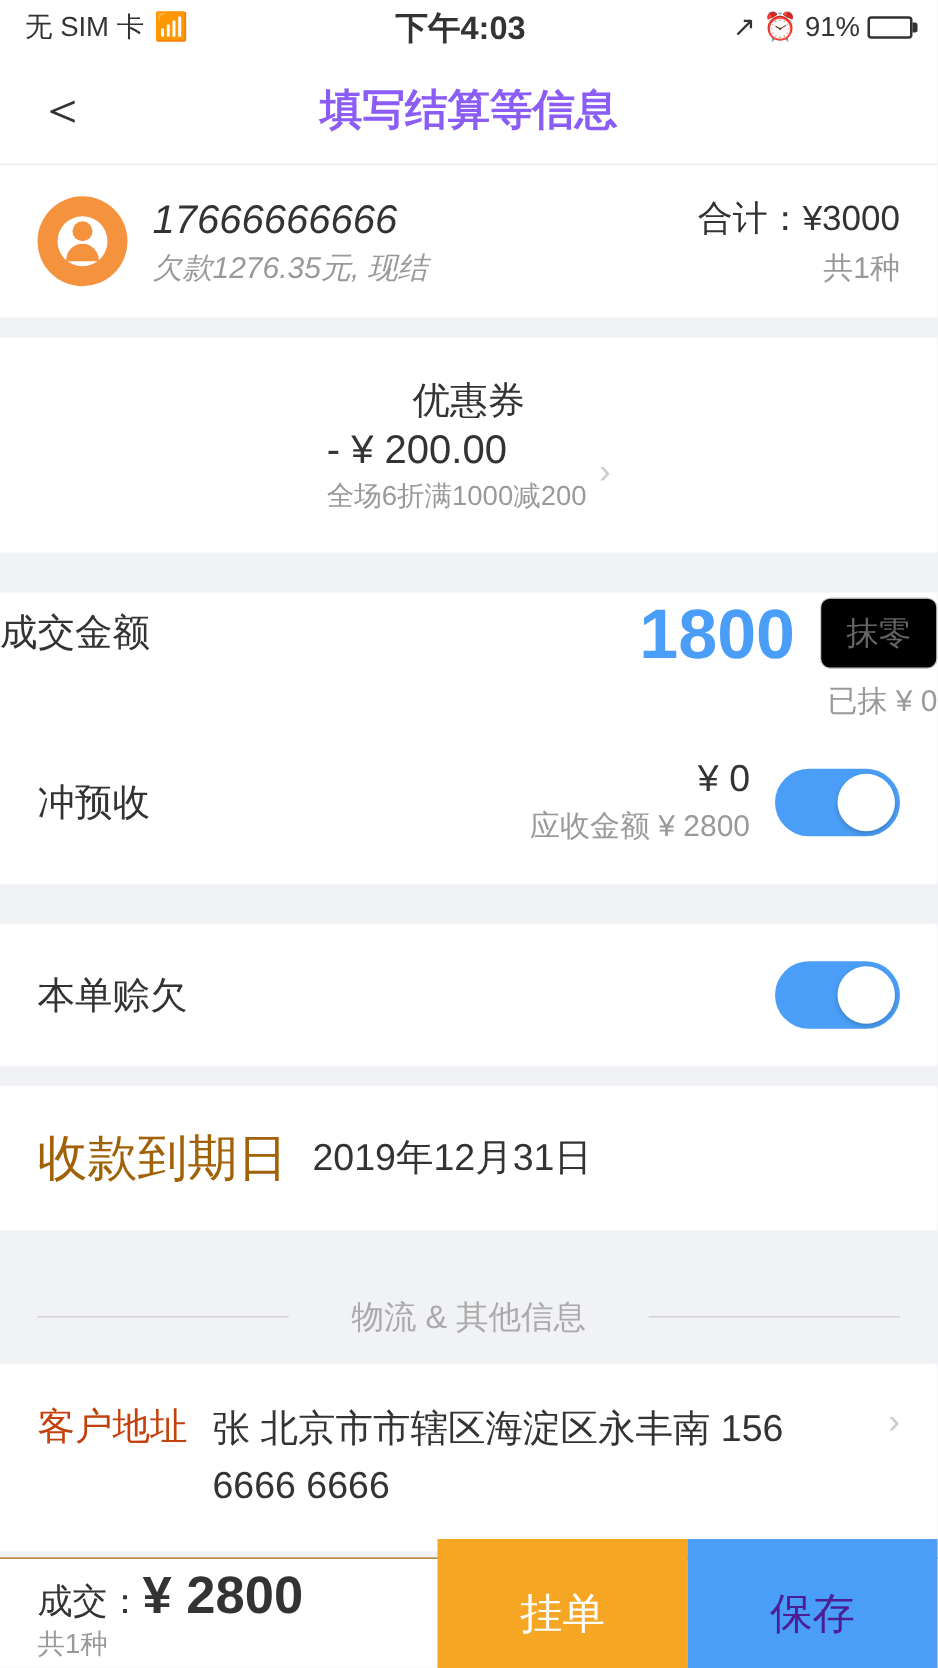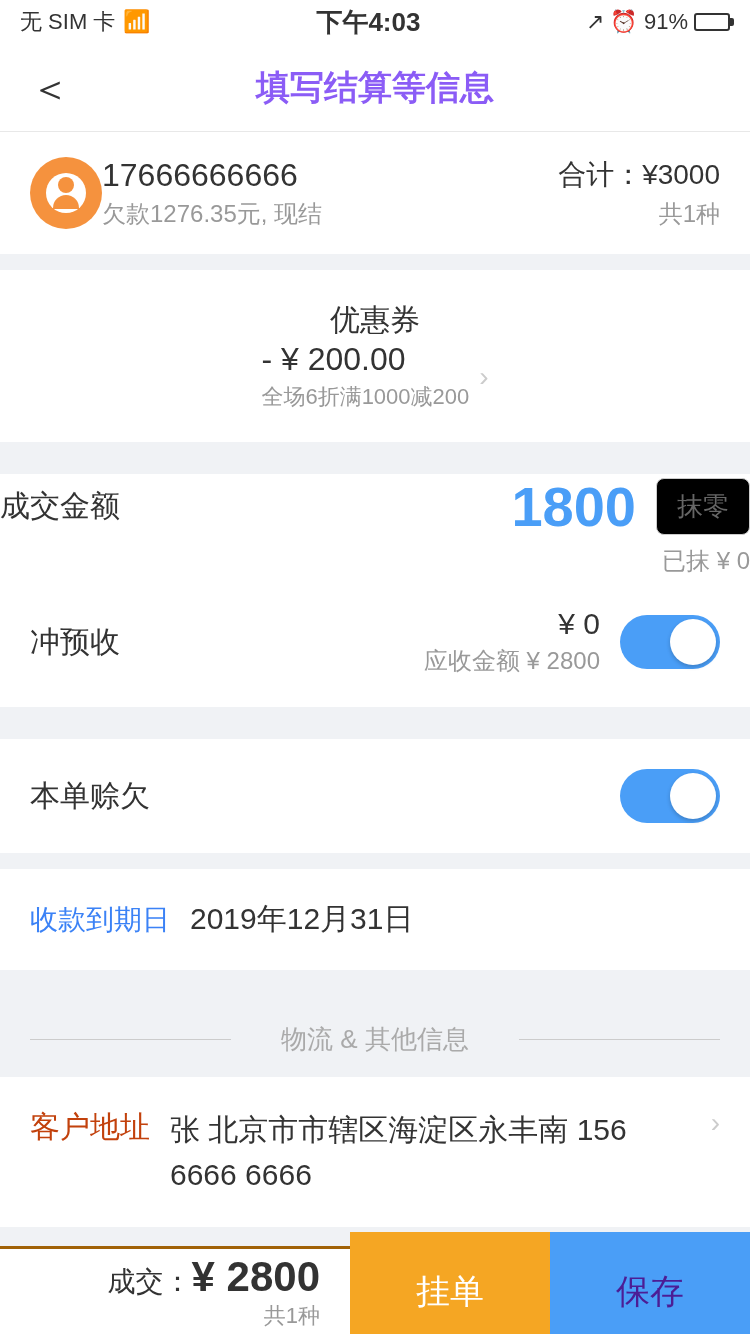--- a/index.html
+++ b/index.html
@@ -104,20 +104,22 @@
       background: #fff;
       padding: 24px 30px;
       display: flex;
       align-items: center;
       justify-content: space-between;
       margin-bottom: 16px;
     }
     .customer-left {
       display: flex;
       align-items: center;
+      gap: 20px;
+      font-style: italic;
     }
     .avatar {
       width: 72px;
       height: 72px;
       background: #f5923e;
       border-radius: 50%;
       display: flex;
       align-items: center;
       justify-content: center;
     }
@@ -324,22 +326,22 @@
 
     
     .duedate-section {
       background: #fff;
       padding: 30px;
       margin-bottom: 16px;
       display: flex;
       align-items: center;
     }
     .duedate-label {
-      font-size: 28px;
-      color: #3b82f6;
+      font-size: 40px;
+      color: #a16207;
       margin-right: 20px;
     }
     .duedate-value {
       font-size: 30px;
       color: #333;
     }
 
     
     .logistics-divider {
       background: #f0f2f5;
@@ -396,22 +398,21 @@
 
     
     .bottom-bar {
       position: fixed;
       bottom: 0;
       width: 750px;
       height: 88px;
       background: #fff;
       display: flex;
       align-items: center;
-      border-top: 3px solid #a16207;
-      text-align: right;
+      border-top: 1px solid #a16207;
     }
     .bottom-summary {
       flex: 1;
       padding: 0 30px;
     }
     .bottom-deal-amount {
       font-size: 42px;
       font-weight: 600;
       color: #333;
     }

